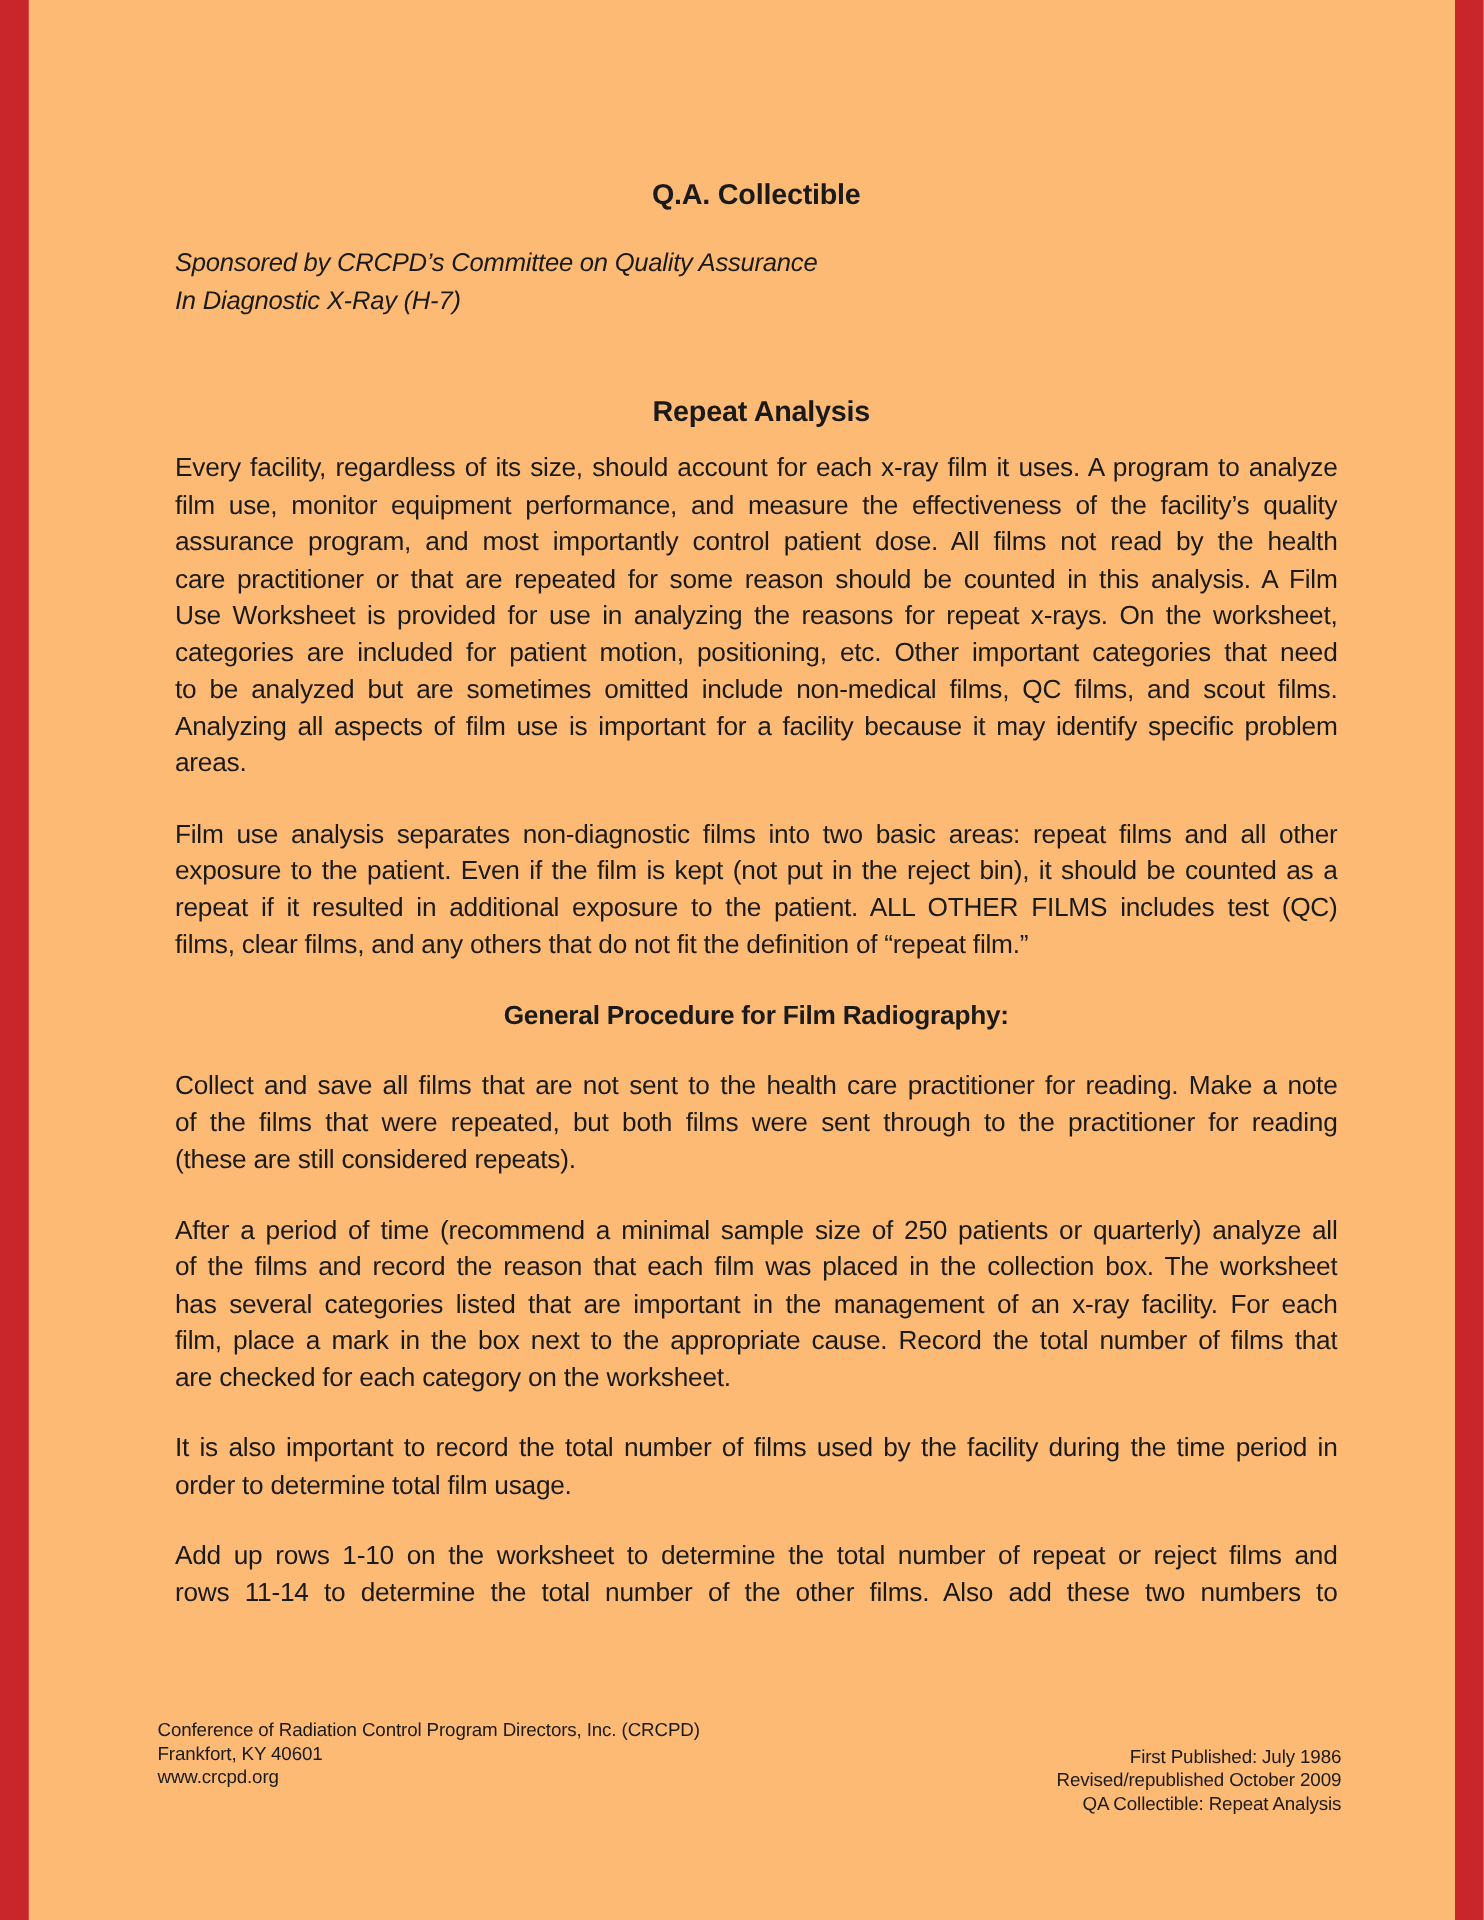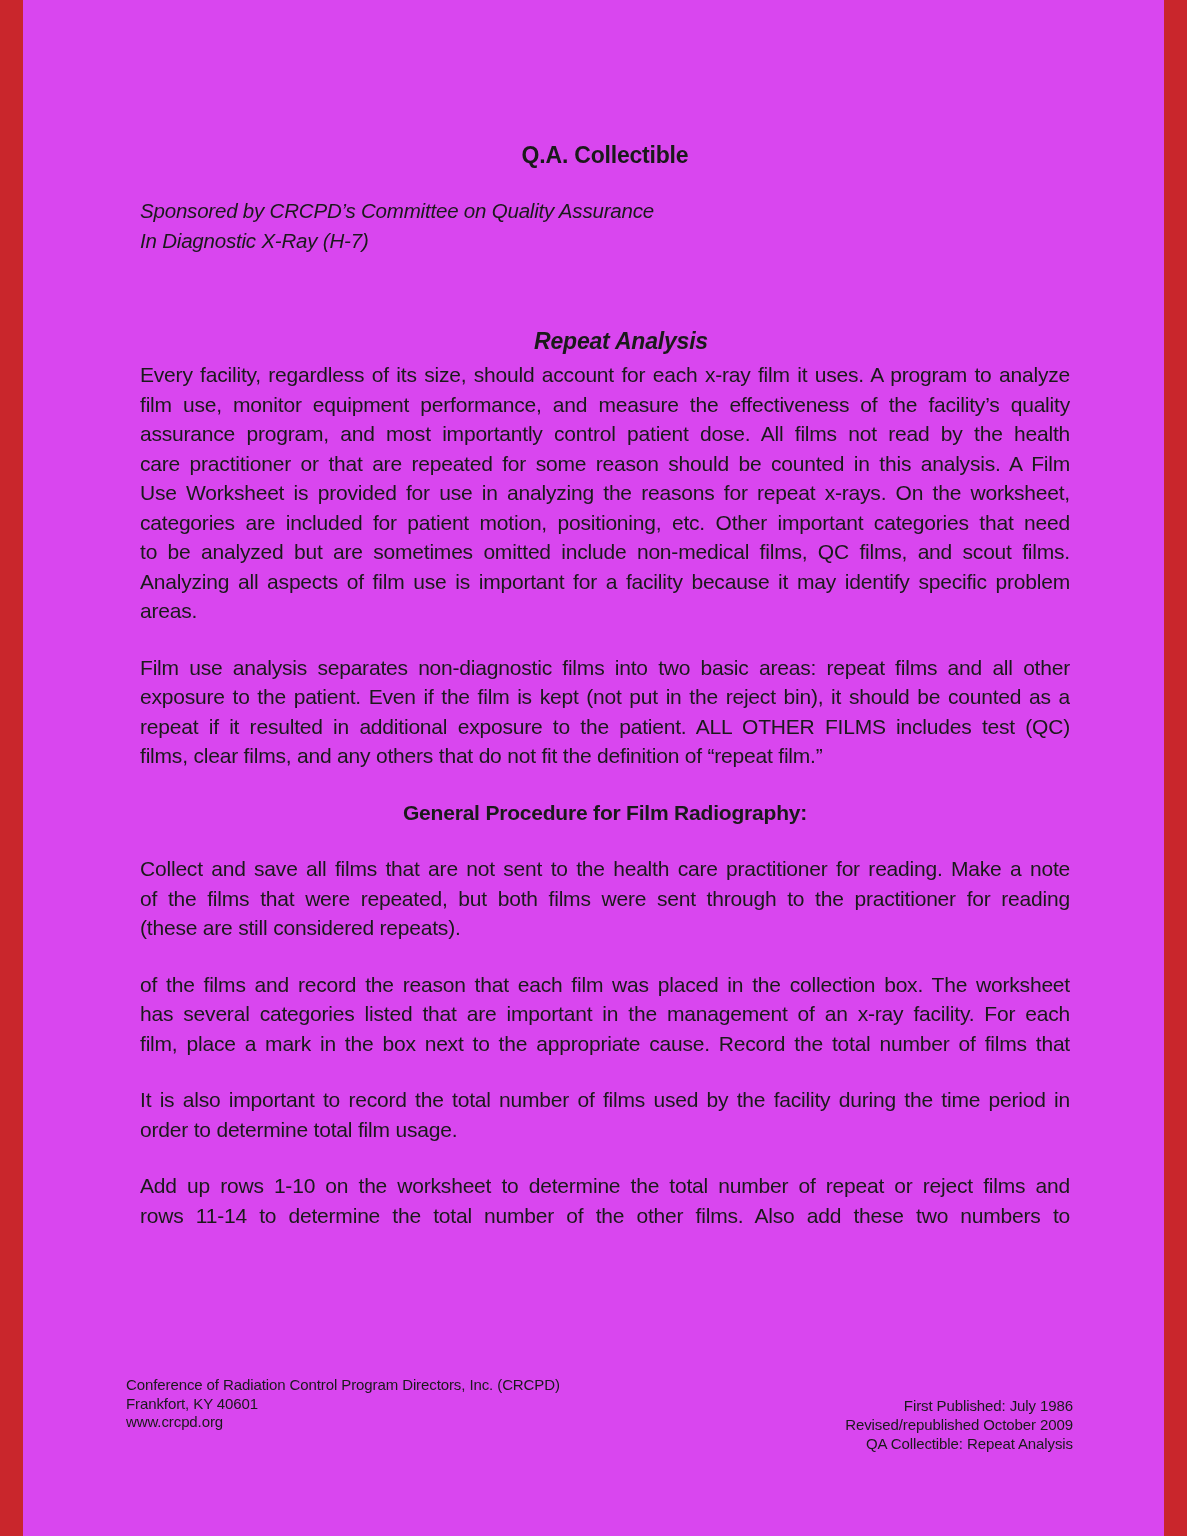--- a/index.html
+++ b/index.html
@@ -5,21 +5,21 @@
   html, body { margin: 0; padding: 0; }
   body {
     background: #e8e8e8;
     font-family: "Liberation Sans", "DejaVu Sans", sans-serif;
   }
   .page {
     position: relative;
     width: 1187px;
     height: 1536px;
     margin: 0 auto;
-    background: #d946ef;
+    background: #fdba74;
     color: #1a1a1a;
     overflow: hidden;
   }
   .red-bar {
     position: absolute;
     top: 0;
     width: 23px;
     height: 1536px;
     background: #c9262c;
   }
@@ -52,27 +52,26 @@
     font-style: italic;
     font-size: 20.5px;
     line-height: 29.5px;
     letter-spacing: -0.2px;
   }
   .section-title {
     position: absolute;
     top: 310px;
     left: 0;
     width: 100%;
-    margin: 16px;
+    margin: 4px;
     text-align: center;
     font-size: 23px;
     font-weight: bold;
     line-height: 30px;
     letter-spacing: -0.2px;
-    font-style: italic;
   }
   .doc-body {
     position: absolute;
     top: 360px;
     left: 0;
     width: 930px;
     font-size: 21px;
     line-height: 29.5px;
     letter-spacing: -0.2px;
   }
@@ -140,23 +139,25 @@
           <div class="line">repeat if it resulted in additional exposure to the patient.  ALL OTHER FILMS includes test (QC)</div>
           <div class="line left-last">films, clear films, and any others that do not fit the definition of “repeat film.”</div>
         </div>
         <div class="para heading">General Procedure for Film Radiography:</div>
         <div class="para">
           <div class="line">Collect and save all films that are not sent to the health care practitioner for reading.  Make a note</div>
           <div class="line">of the films that were repeated, but both films were sent through to the practitioner for reading</div>
           <div class="line left-last">(these are still considered repeats).</div>
         </div>
         <div class="para">
+          <div class="line">After a period of time (recommend a minimal sample size of 250 patients or quarterly) analyze all</div>
           <div class="line">of the films and record the reason that each film was placed in the collection box.  The worksheet</div>
           <div class="line">has several categories listed that are important in the management of an x-ray facility.  For each</div>
           <div class="line">film, place a mark in the box next to the appropriate cause.  Record the total number of films that</div>
+          <div class="line left-last">are checked for each category on the worksheet.</div>
         </div>
         <div class="para">
           <div class="line">It is also important to record the total number of films used by the facility during the time period in</div>
           <div class="line left-last">order to determine total film usage.</div>
         </div>
         <div class="para">
           <div class="line">Add up rows 1-10 on the worksheet to determine the total number of repeat or reject films and</div>
           <div class="line">rows 11-14 to determine the total number of the other films.  Also add these two numbers to</div>
         </div>
       </div>

